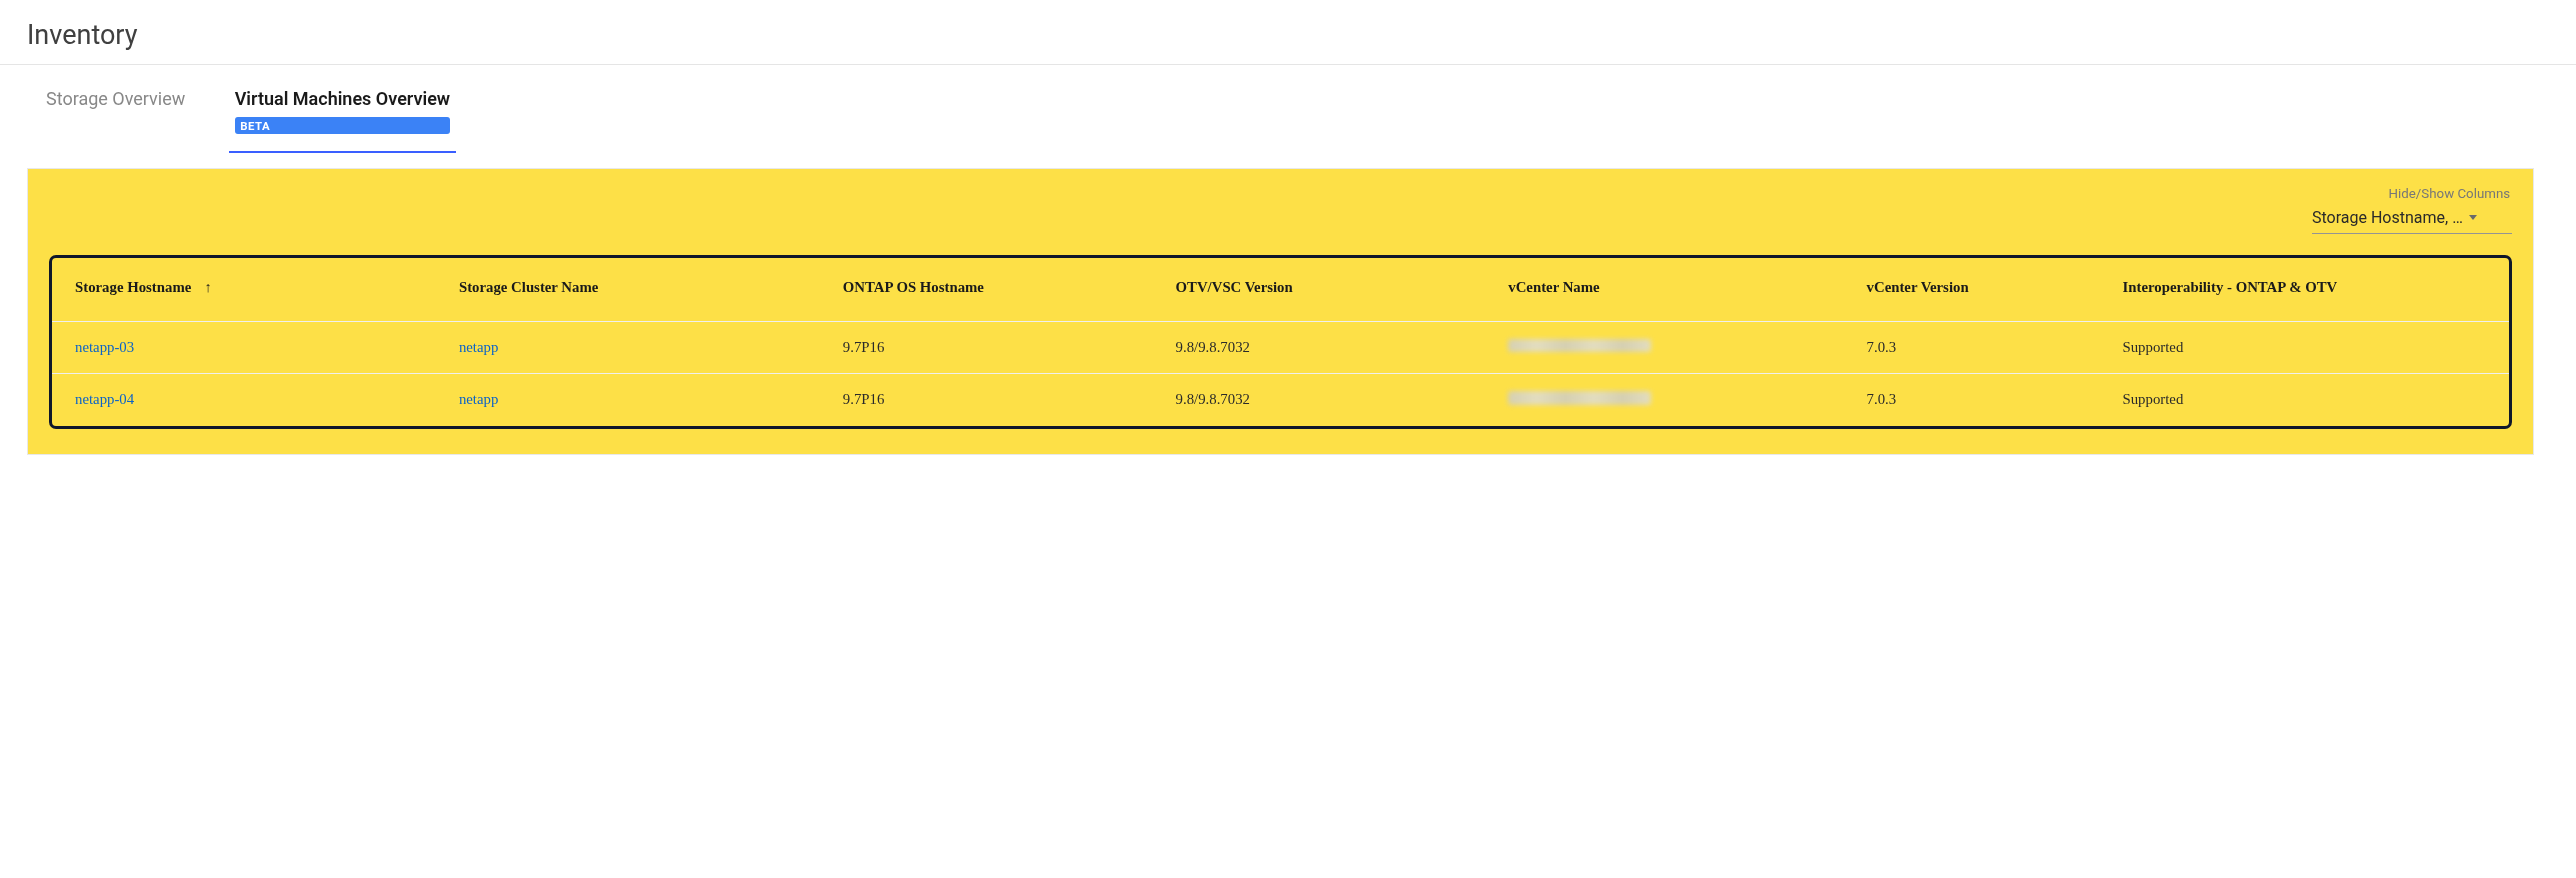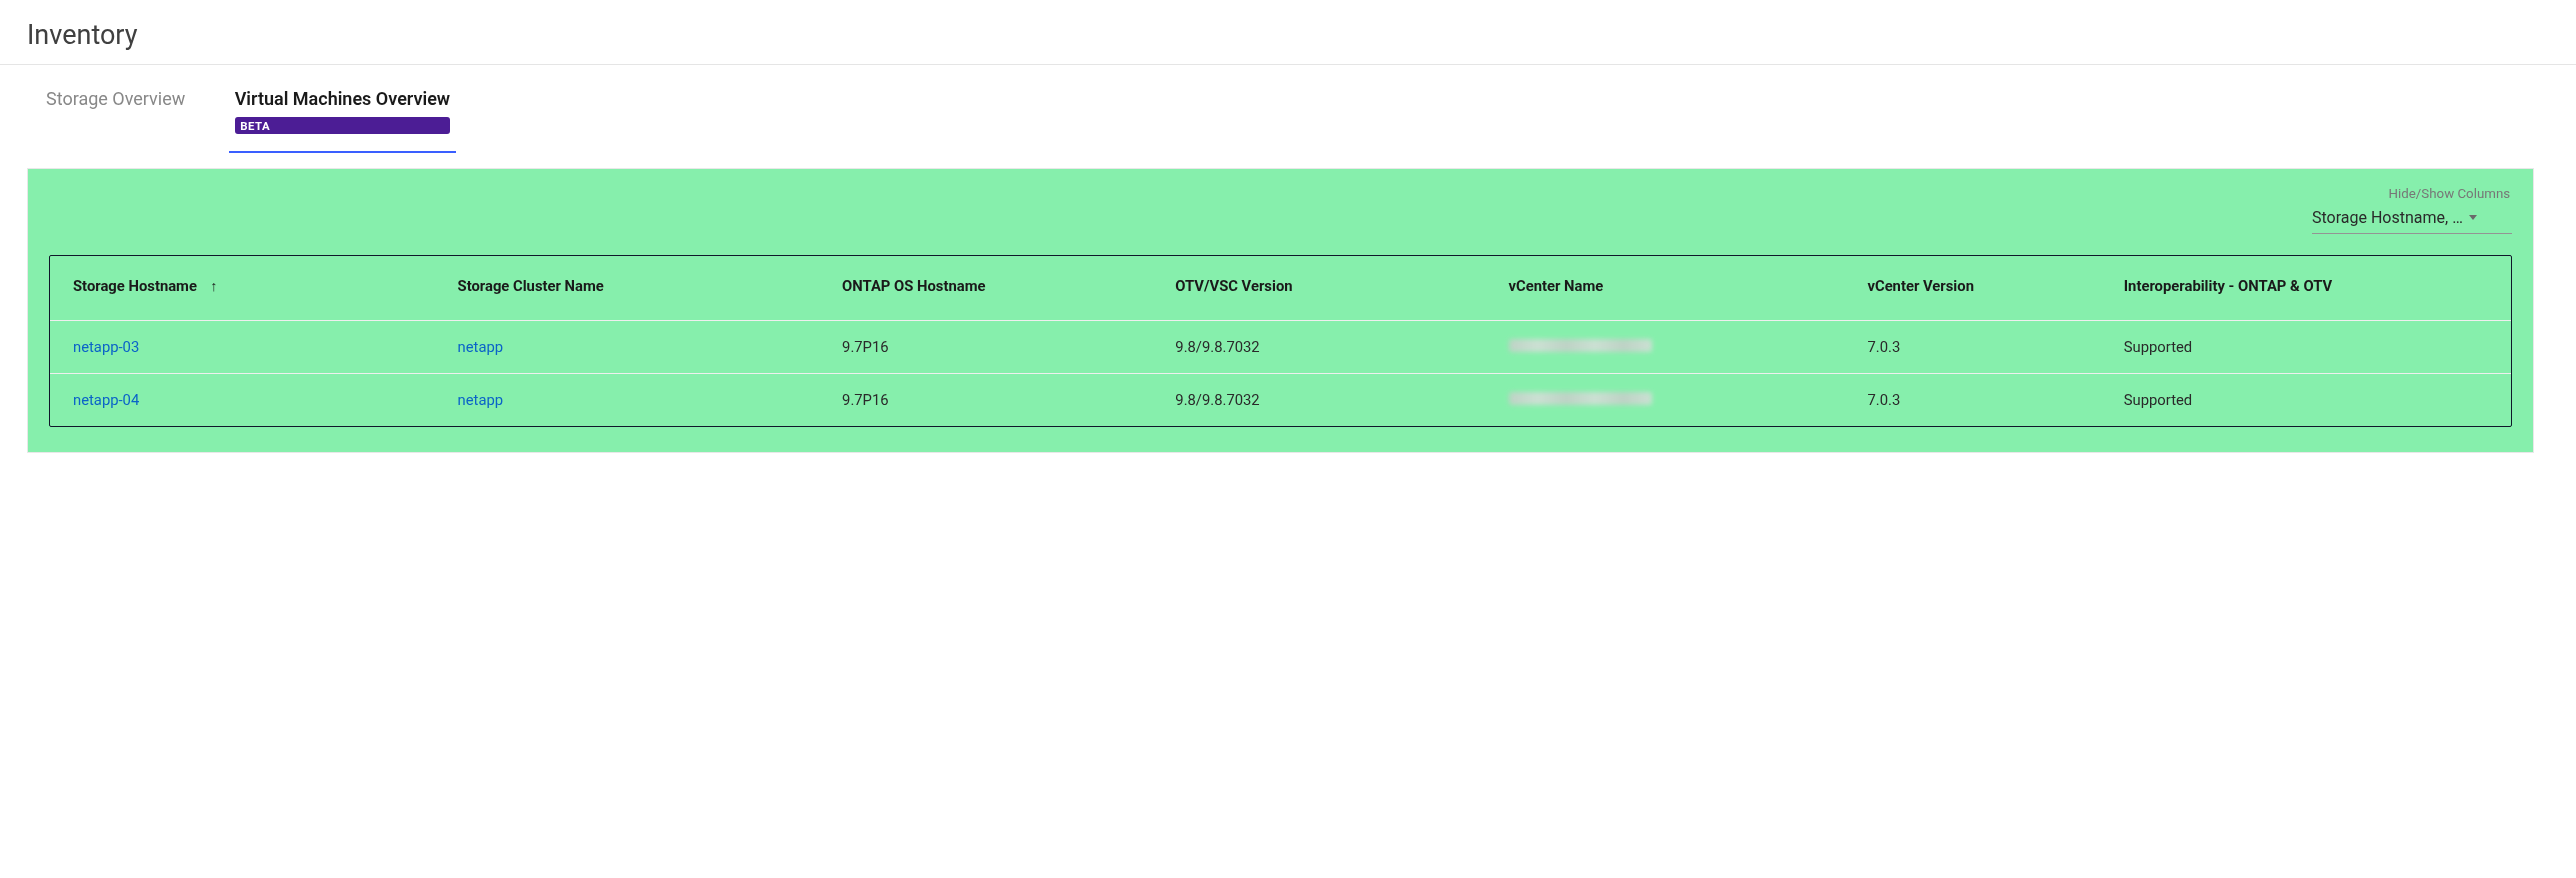--- a/index.html
+++ b/index.html
@@ -38,33 +38,33 @@
       display: flex;
       gap: 7.6px;
     }
     .tab.active {
       color: #1a1a1a;
       font-weight: 600;
       border-bottom-color: #3a5fff;
       flex-direction: column;
     }
     .badge-beta {
-      background: #4c1d95;
+      background: #3b82f6;
       color: #fff;
       font-size: 11.4px;
       font-weight: 700;
       padding: 1.9px 5.7px;
       border-radius: 2.9px;
       letter-spacing: 0.5px;
     }
     .content-card {
       margin: 13.3px 0 0 0;
       border: 1px solid #e8e8e8;
       padding: 17px 21px 25px 21px;
-      background: #86efac;
+      background: #fde047;
     }
     .columns-control {
       display: flex;
       flex-direction: column;
       align-items: flex-end;
       margin-bottom: 21px;
     }
     .columns-label {
       font-size: 13.3px;
       color: #777;
@@ -82,23 +82,24 @@
       font-size: 16px;
       color: #2a2a2a;
     }
     .columns-select .caret {
       width: 0; height: 0;
       border-left: 4.8px solid transparent;
       border-right: 4.8px solid transparent;
       border-top: 5.7px solid #6a6a6a;
     }
     .table-wrap {
-      border: 1px solid #0f172a;
-      border-radius: 2px;
+      border: 3px solid #0f172a;
+      border-radius: 7px;
       overflow: hidden;
+      font-family: Liberation Serif, serif;
     }
     table.data-table {
       width: 100%;
       border-collapse: collapse;
     }
     .data-table thead th {
       text-align: left;
       font-size: 14.8px;
       font-weight: 700;
       color: #1a1a1a;

